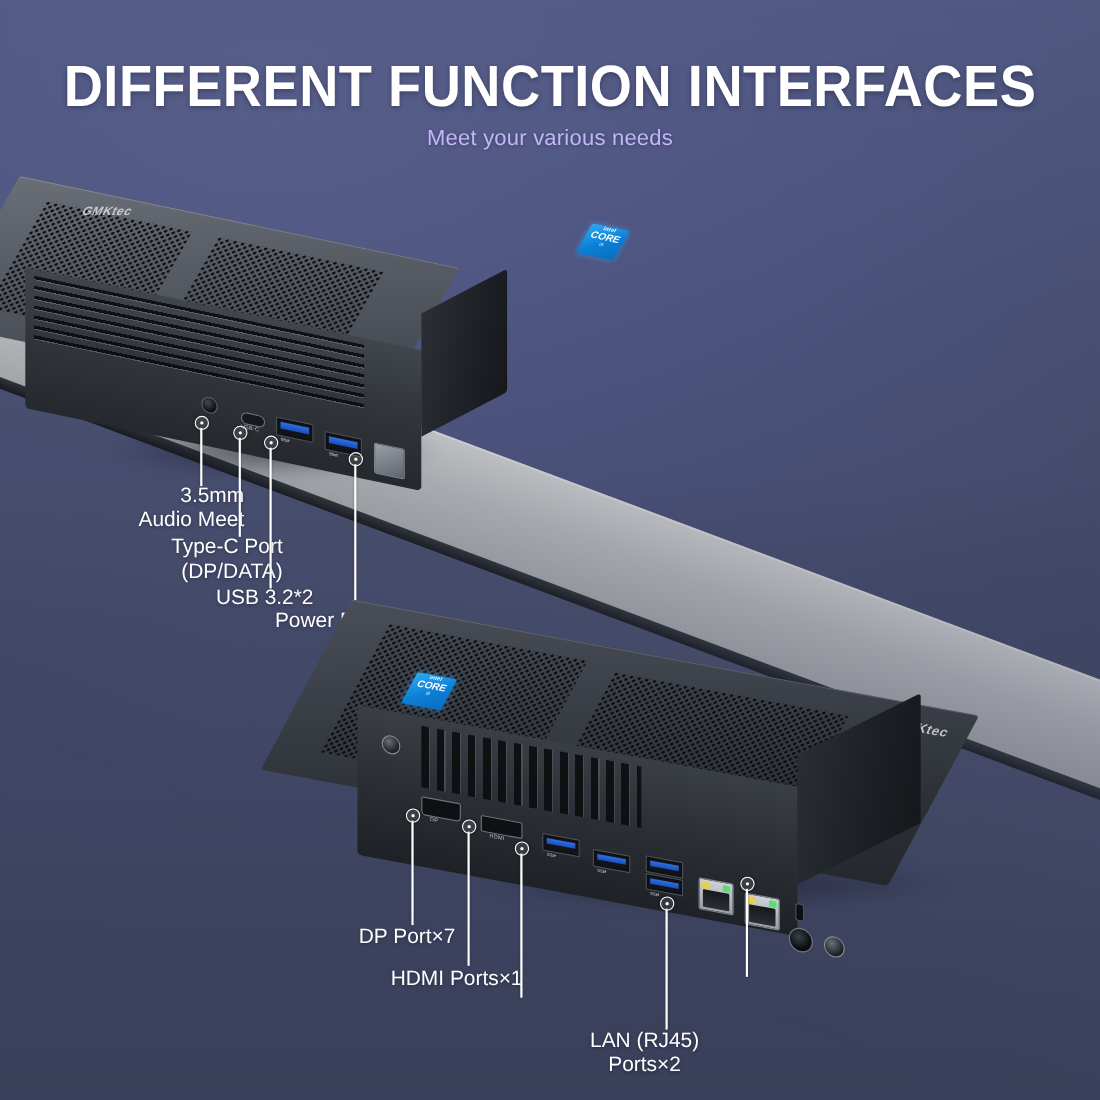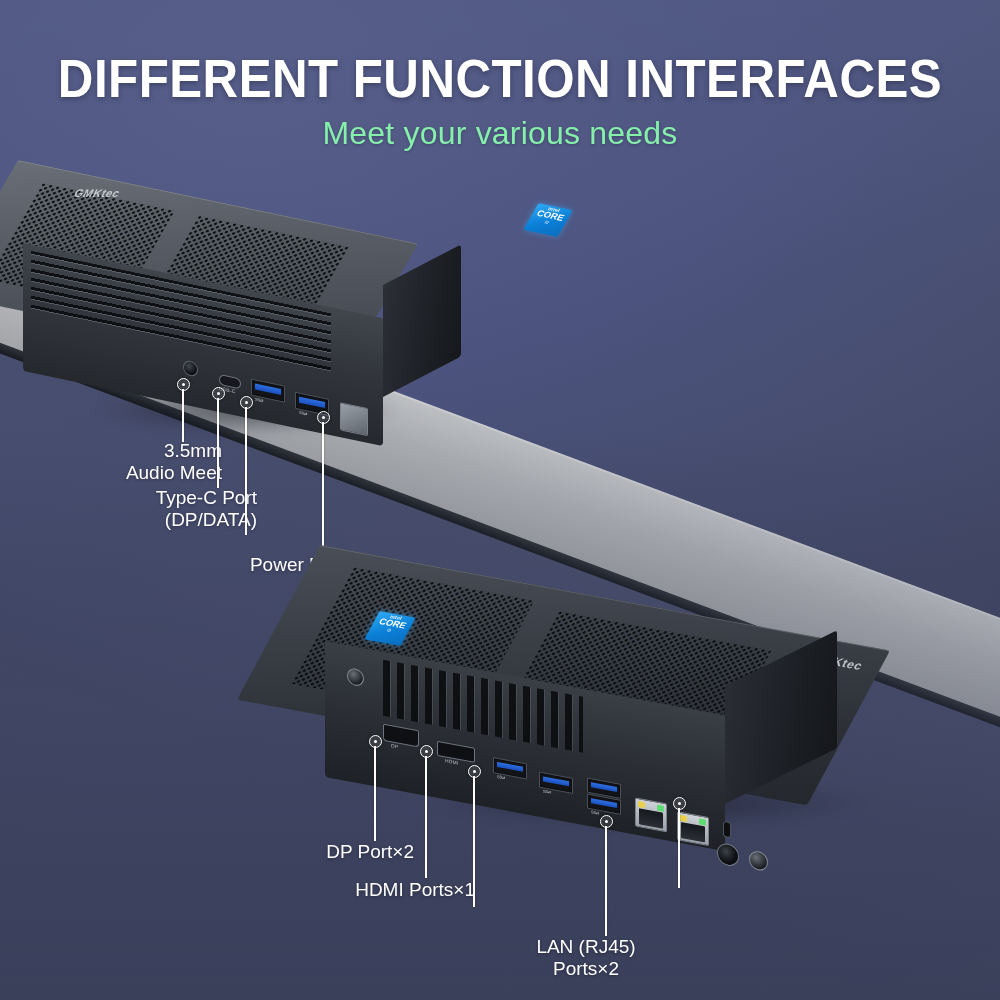--- a/index.html
+++ b/index.html
@@ -33,21 +33,21 @@
     background:linear-gradient(180deg, rgba(72,78,108,.85), rgba(62,68,98,.15));
     transform:rotate(20.5deg);transform-origin:left center;}
 
   
   .title{position:absolute;left:0;right:0;top:48px;text-align:center;
     font-family:"Liberation Sans Narrow","Liberation Sans",sans-serif;
     font-weight:bold;font-size:53px;letter-spacing:.5px;color:#ffffff;
     transform:scaleX(.93);transform-origin:center;
     text-shadow:0 2px 5px rgba(30,34,56,.45);}
   .subtitle{position:absolute;left:0;right:0;top:115px;text-align:center;
-    font-size:32px;color:#86efac;letter-spacing:.2px;
+    font-size:20px;color:#c4b5fd;letter-spacing:.2px;
     text-shadow:0 1px 3px rgba(30,34,56,.4);}
 
   
   .device{position:absolute;}
   .shadow{position:absolute;border-radius:50%;
     background:radial-gradient(50% 50% at 50% 50%, rgba(20,23,36,.55), rgba(20,23,36,0) 70%);
     filter:blur(5px);}
 
   .face{position:absolute;}
 
@@ -196,20 +196,21 @@
   <div class="ctext r" style="left:0px;top:440px;width:222px;">3.5mm
 Audio Meet</div>
 
   <div class="cdot" style="left:212px;top:387px;"></div>
   <div class="cline" style="left:216.5px;top:398px;height:90px;"></div>
   <div class="ctext r" style="left:0px;top:487px;width:257px;">Type-C Port
 (DP/DATA)</div>
 
   <div class="cdot" style="left:240px;top:396px;"></div>
   <div class="cline" style="left:244.5px;top:407px;height:128px;"></div>
+  <div class="ctext r" style="left:0px;top:533px;width:285px;">USB 3.2*2</div>
 
   <div class="cdot" style="left:317px;top:411px;"></div>
   <div class="cline" style="left:321.5px;top:422px;height:134px;"></div>
   <div class="ctext r" style="left:0px;top:554px;width:364px;">Power Button</div>
 
   <div class="device" style="left:320px;top:545px;width:680px;height:300px;">
 
     <div class="shadow" style="left:20px;top:222px;width:620px;height:72px;"></div>
 
     <div class="face" style="left:0px;top:0px;width:570px;height:170px;
@@ -277,21 +278,21 @@
     <div class="intel" style="left:52px;top:68px;width:36px;height:31px;
                 transform:skewY(10.5deg) skewX(-26deg);">
       <b>intel</b>
       <i>CORE</i>
       <s>i9</s>
     </div>
   </div>
 
   <div class="cdot" style="left:369px;top:735px;"></div>
   <div class="cline" style="left:373.5px;top:746px;height:95px;"></div>
-  <div class="ctext r" style="left:150px;top:841px;width:264px;">DP Port×2</div>
+  <div class="ctext r" style="left:150px;top:841px;width:264px;">DP Port×7</div>
 
   <div class="cdot" style="left:420px;top:745px;"></div>
   <div class="cline" style="left:424.5px;top:756px;height:122px;"></div>
   <div class="ctext r" style="left:180px;top:879px;width:295px;">HDMI Ports×1</div>
 
   <div class="cdot" style="left:468px;top:765px;"></div>
   <div class="cline" style="left:472.5px;top:776px;height:131px;"></div>
 
   <div class="cdot" style="left:600px;top:815px;"></div>
   <div class="cline" style="left:604.5px;top:826px;height:110px;"></div>

